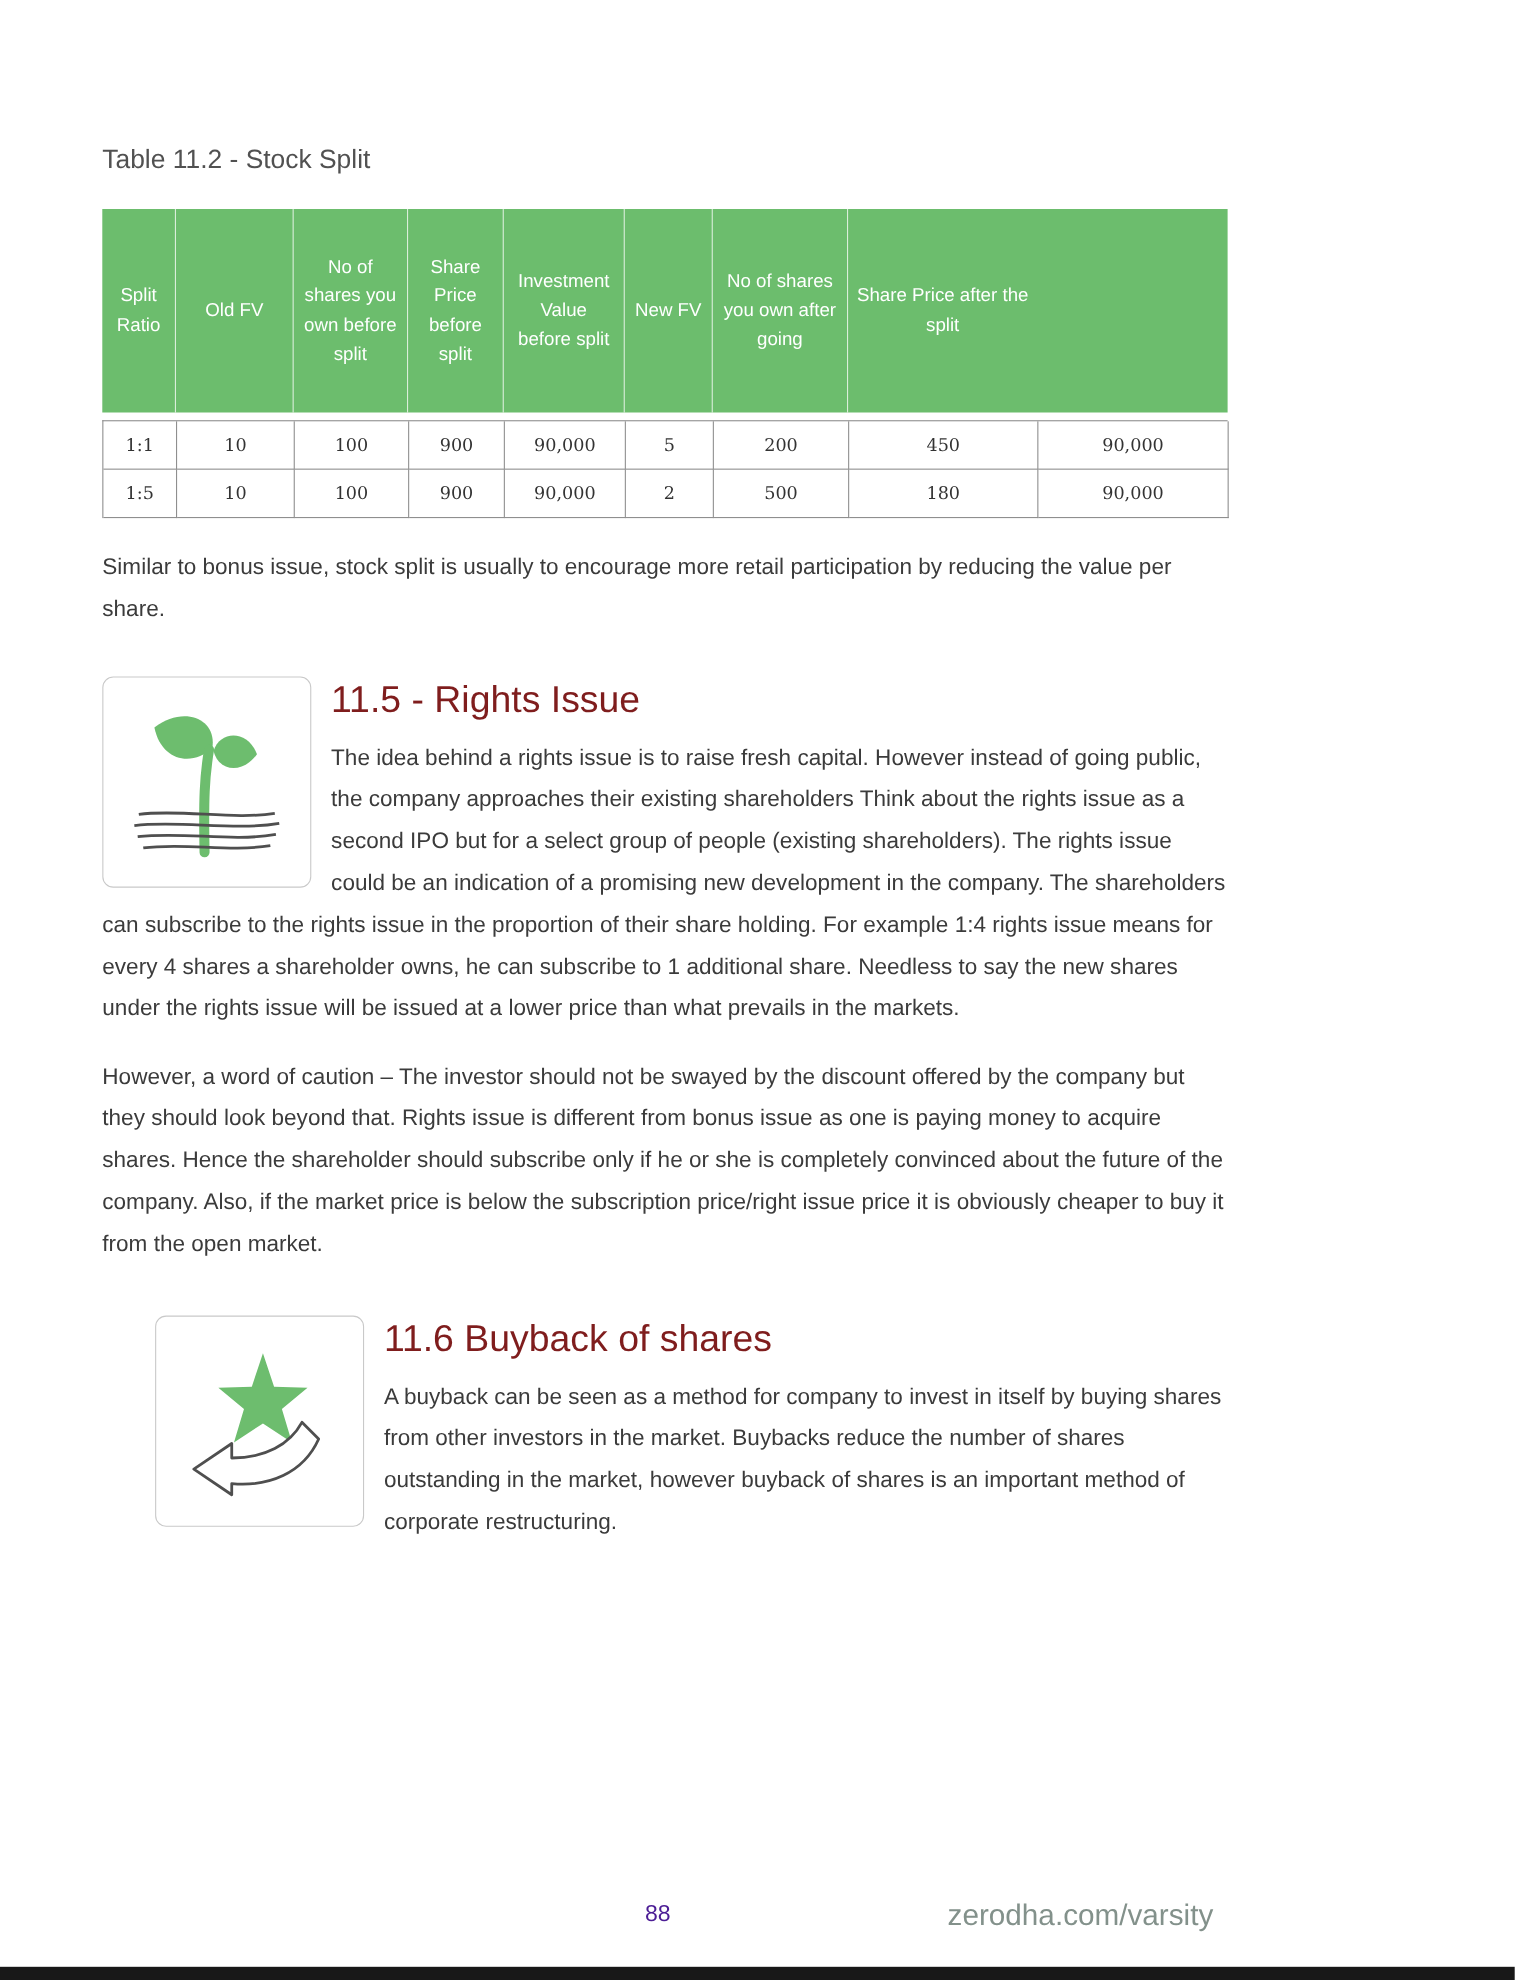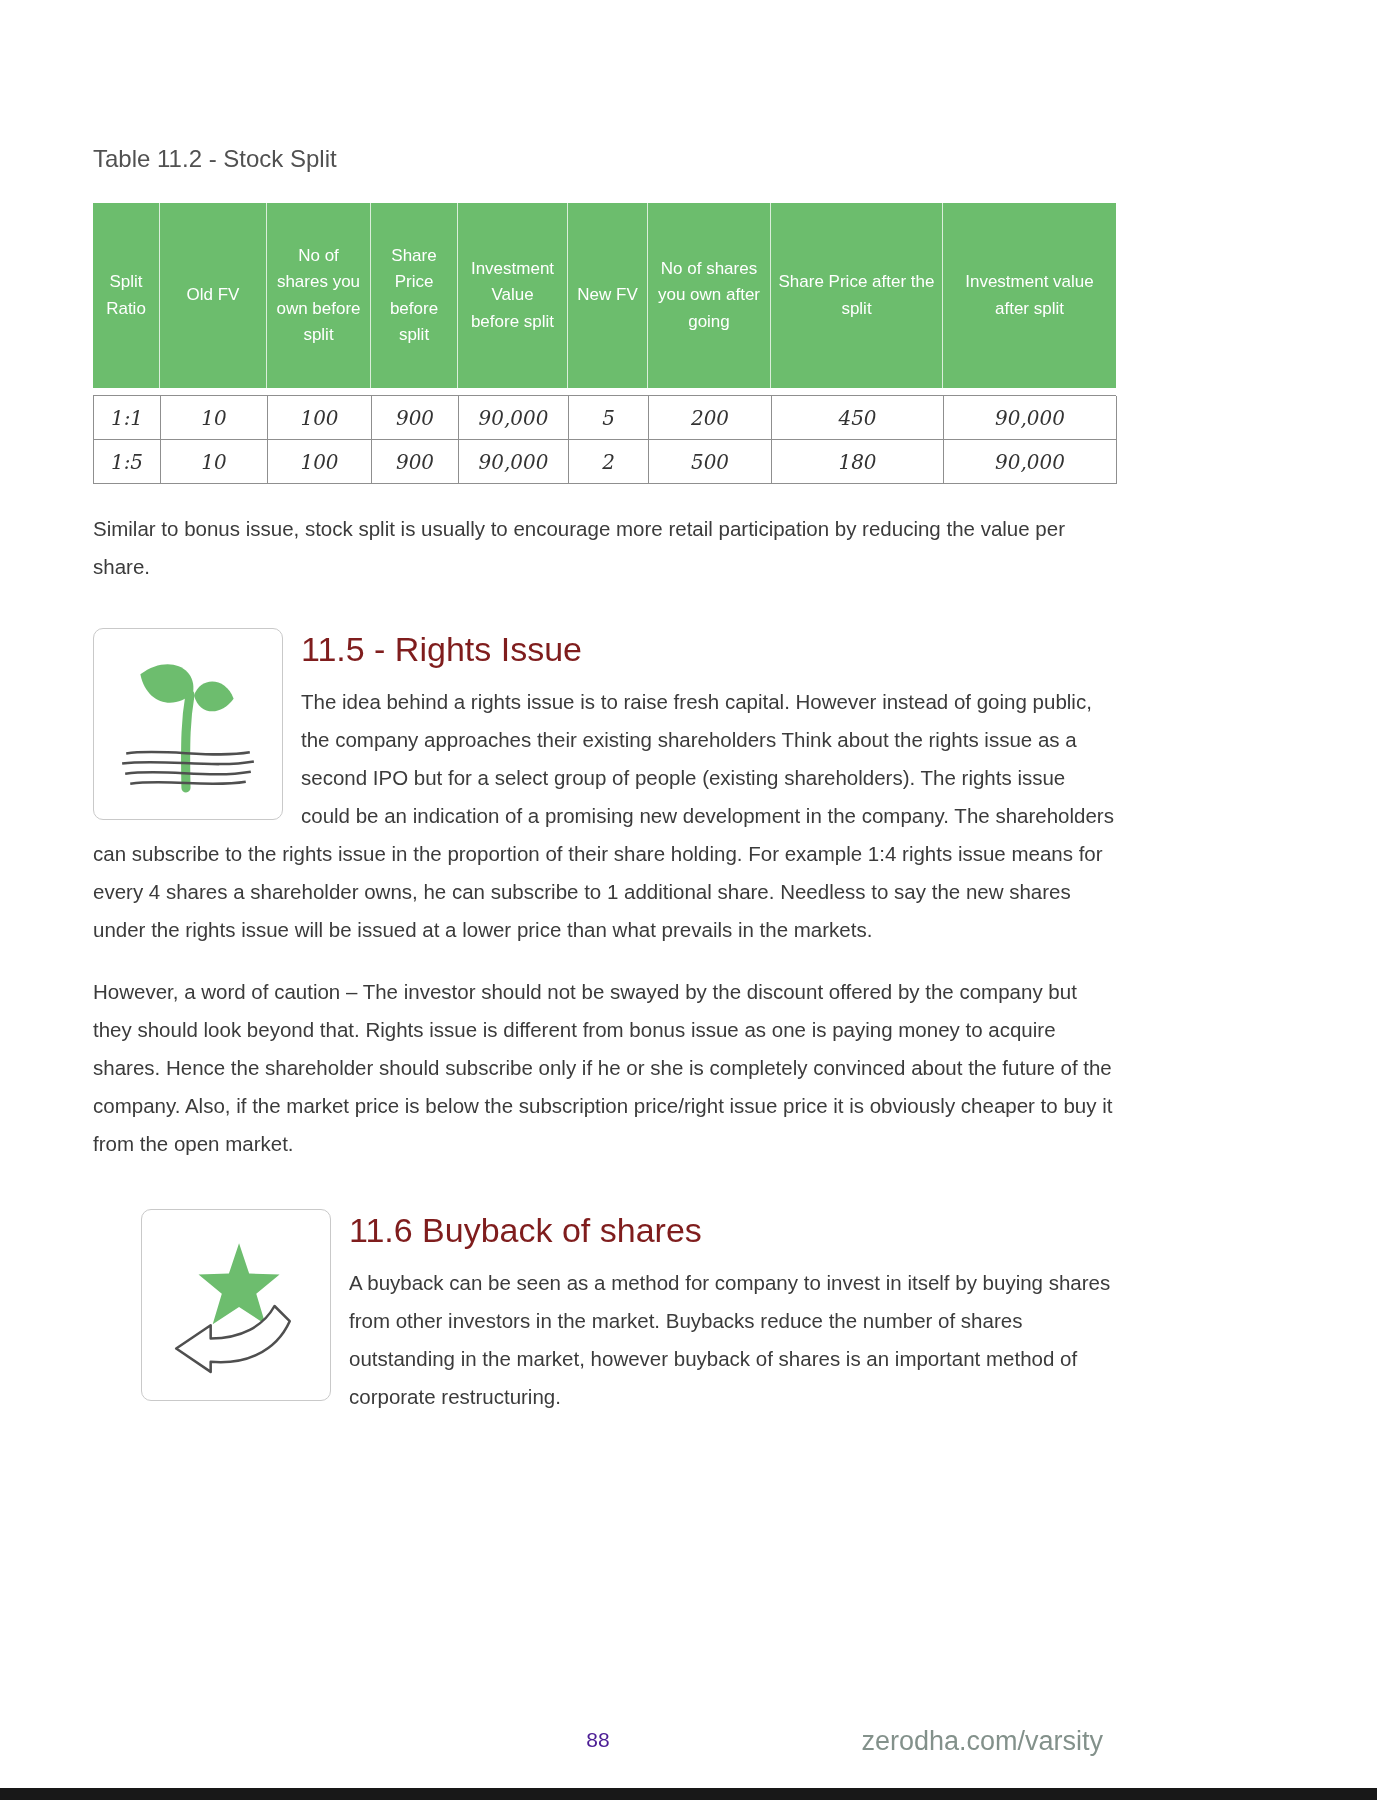--- a/index.html
+++ b/index.html
@@ -6,21 +6,21 @@
   html,body { width:1377px; height:1800px; }
   body {
     background:#ffffff;
     font-family:"Liberation Sans", sans-serif;
     color:#3b3b3b;
     position:relative;
     overflow:hidden;
   }
   .content {
     position:absolute;
-    left:93px; top:145px;
+    left:93px; top:132px;
     width:1023px;
   }
   h1.table-title {
     font-size:24px;
     font-weight:400;
     color:#515151;
     margin:0 0 30px 0;
   }
   
   .stock-table { width:1023px; }
@@ -50,23 +50,22 @@
     border-left:1px solid #8f8f8f;
   }
   .td {
     border-right:1px solid #8f8f8f;
     border-bottom:1px solid #8f8f8f;
     height:44px;
     display:flex;
     align-items:center;
     justify-content:center;
     font-family:"DejaVu Serif", serif;
-    font-size:20px;
+    font-size:16px;
     color:#333333;
-    font-style:italic;
   }
   
   p.body-text {
     font-size:20.5px;
     line-height:38px;
     color:#3b3b3b;
   }
   .intro { margin-top:26px; }
   section.sec { margin-top:42px; }
   section.sec::after { content:""; display:block; clear:both; }
@@ -127,21 +126,20 @@
   <div class="stock-table">
     <div class="thead">
       <div class="th">Split Ratio</div>
       <div class="th">Old FV</div>
       <div class="th">No of shares you own before split</div>
       <div class="th">Share Price before split</div>
       <div class="th">Investment Value before split</div>
       <div class="th">New FV</div>
       <div class="th">No of shares you own after going</div>
       <div class="th">Share Price after the split</div>
-      <div class="th">Investment value after split</div>
     </div>
     <div class="tbody">
       <div class="td">1:1</div>
       <div class="td">10</div>
       <div class="td">100</div>
       <div class="td">900</div>
       <div class="td">90,000</div>
       <div class="td">5</div>
       <div class="td">200</div>
       <div class="td">450</div>

